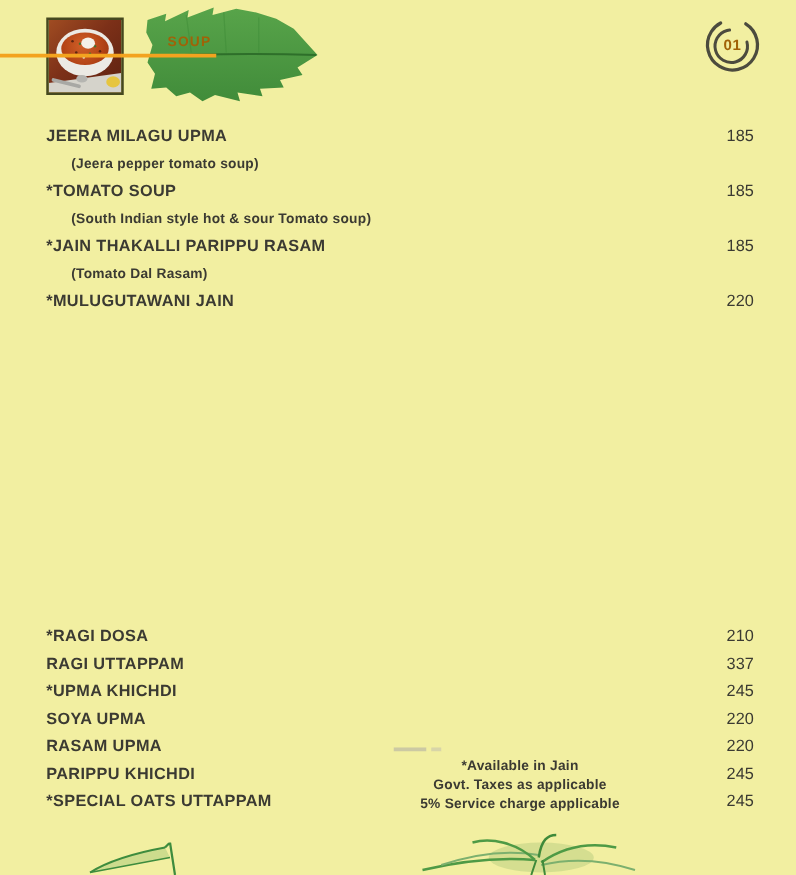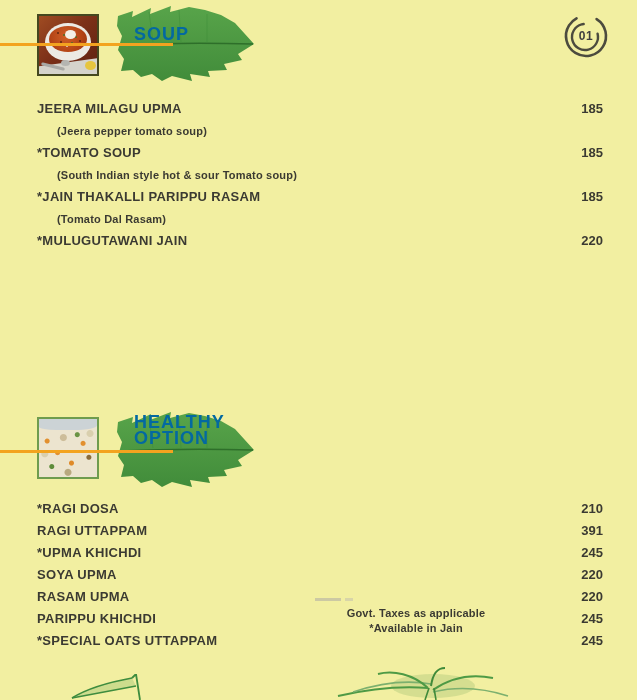--- a/index.html
+++ b/index.html
@@ -10,22 +10,22 @@
     color:#3b3a32;
     position:relative;
   }
   .page{position:absolute;inset:0;}
 
   
   .section-header{position:absolute;left:0;width:280px;height:92px;}
   .accent-line{position:absolute;left:0;width:173px;height:3px;background:#f3a31f;z-index:4;}
   .leaf-svg{position:absolute;left:115px;top:0;z-index:2;}
   .leaf-title{
-    position:absolute;left:134px;z-index:5;color:#0369a1;
-    font-weight:bold;font-size:18px;letter-spacing:1px;line-height:16px;width:84px;
+    position:absolute;left:134px;z-index:5;color:#a16207;
+    font-weight:bold;font-size:11px;letter-spacing:1px;line-height:16px;width:84px;
   }
   
   .photo{position:absolute;left:37px;width:58px;height:58px;z-index:3;overflow:hidden;}
   .photo-soup{border:2px solid #45481f;background:linear-gradient(135deg,#a04c22 0%,#7c3018 45%,#5c2110 100%);}
   .bowl{position:absolute;left:6px;top:7px;width:46px;height:38px;border-radius:50%;background:#eceae4;}
   .soup-liquid{position:absolute;left:10px;top:10px;width:38px;height:26px;border-radius:50%;
     background:radial-gradient(circle at 45% 40%,#d06028 0%,#b44416 60%,#96340f 100%);}
   .soup-liquid::after{content:"";position:absolute;left:8px;top:6px;width:2px;height:2px;border-radius:50%;
     background:#5e2410;
     box-shadow:6px 2px 0 #46702a, 12px -1px 0 #5e2410, 18px 4px 0 #46702a, 3px 9px 0 #5e2410,
@@ -50,28 +50,28 @@
       radial-gradient(circle at 86% 66%,#8a6b3a 0 2px,transparent 3px),
       radial-gradient(circle at 42% 32%,#cdbd9a 0 3px,transparent 4px),
       radial-gradient(circle at 50% 92%,#b9a97f 0 3px,transparent 4px),
       radial-gradient(circle at 10% 60%,#d9cfae 0 3px,transparent 4px),
       radial-gradient(circle at 88% 25%,#d9cfae 0 3px,transparent 4px);}
 
   
   .page-badge{position:absolute;left:561px;top:11px;width:50px;height:50px;z-index:5;}
   .page-badge .num{
     position:absolute;left:0;top:0;width:50px;height:50px;display:flex;align-items:center;justify-content:center;
-    font-size:12px;font-weight:bold;color:#404040;letter-spacing:0.5px;
+    font-size:12px;font-weight:bold;color:#a16207;letter-spacing:0.5px;
   }
 
   
   .menu-list{position:absolute;left:37px;width:566px;}
   .name-row{display:flex;justify-content:space-between;align-items:baseline;line-height:16px;}
   .item-name{font-size:13px;font-weight:bold;letter-spacing:0.3px;}
-  .item-price{font-size:13px;font-weight:bold;}
+  .item-price{font-size:13px;font-weight:normal;}
   .item-desc{font-size:11px;font-weight:bold;line-height:13px;margin-top:8px;letter-spacing:0.2px;padding-left:20px;}
   .list-0 .menu-item{margin-bottom:7px;}
   .list-1 .menu-item{margin-bottom:6px;}
 
   
   .footnote{
     position:absolute;left:318px;top:606px;width:196px;text-align:center;z-index:6;
   }
   .footnote .fn-line{font-size:11px;font-weight:bold;line-height:15px;letter-spacing:0.2px;}
   .faint-dash{position:absolute;left:315px;top:598px;width:26px;height:3px;background:#bcb9a4;opacity:0.7;}
@@ -143,53 +143,32 @@
         <div class="item-desc">(Tomato Dal Rasam)</div>
       </div>
       <div class="menu-item">
         <div class="name-row">
           <span class="item-name">*MULUGUTAWANI JAIN</span>
           <span class="item-price">220</span>
         </div>
       </div>
     </div>
 
-  <div class="section-header" style="top:405px;">
-    <svg class="leaf-svg" width="140" height="88" viewBox="0 0 140 88" style="top:3px;">
-      <defs>
-        <linearGradient id="leafgrad2" x1="0" y1="0" x2="0" y2="1">
-          <stop offset="0" stop-color="#58a44a"></stop>
-            <stop offset="1" stop-color="#418c3a"></stop>
-        </linearGradient>
-      </defs>
-      <path d="M3,14 L18,9 L17,15 L36,6 L35,12 L56,4 L55,10 L74,5 L90,8 L106,13 L120,21 L139,42
-               L123,52 L127,58 L109,62 L112,68 L93,69 L95,75 L75,72 L77,79 L57,74 L47,79 L37,72
-               L26,75 L18,68 L6,69 L9,57 L3,48 L7,34 L2,24 Z" fill="url(#leafgrad2)"></path>
-      <path d="M4,43 C50,41 100,41 138,42" stroke="#2e6f2a" stroke-width="1.6" fill="none"></path>
-      <path d="M34,10 L38,40 M64,8 L66,40 M92,12 L92,40" stroke="#3c8a36" stroke-width="1" fill="none" opacity="0.45"></path>
-    </svg>
-    <div class="photo photo-upma" style="top:12px;">
-      <div class="upma-texture"></div>
-      <div class="upma-sky"></div>
-    </div>
-    <div class="accent-line" style="top:45px;"></div>
-    <div class="leaf-title" style="top:9px;">HEALTHY OPTION</div>
-  </div>
 
   <div class="menu-list list-1" style="top:501px;">
       <div class="menu-item">
         <div class="name-row">
           <span class="item-name">*RAGI DOSA</span>
           <span class="item-price">210</span>
         </div>
       </div>
       <div class="menu-item">
         <div class="name-row">
           <span class="item-name">RAGI UTTAPPAM</span>
-          <span class="item-price">391</span>
+          <span class="item-price">337</span>
         </div>
       </div>
       <div class="menu-item">
         <div class="name-row">
           <span class="item-name">*UPMA KHICHDI</span>
           <span class="item-price">245</span>
         </div>
       </div>
       <div class="menu-item">
         <div class="name-row">
@@ -213,22 +192,23 @@
         <div class="name-row">
           <span class="item-name">*SPECIAL OATS UTTAPPAM</span>
           <span class="item-price">245</span>
         </div>
       </div>
     </div>
 
   <div class="faint-dash"></div>
   <div class="faint-dash2"></div>
   <div class="footnote">
+      <div class="fn-line">*Available in Jain</div>
       <div class="fn-line">Govt. Taxes as applicable</div>
-      <div class="fn-line">*Available in Jain</div>
+      <div class="fn-line">5% Service charge applicable</div>
     </div>
 
   <svg class="sketch" style="left:70px;top:674px;" width="82" height="26" viewBox="0 0 82 26">
     <path d="M2,24 C18,14 40,8 62,4 L66,12 C44,16 24,20 2,24 Z" fill="rgba(120,175,95,0.3)" stroke="none"></path>
     <path d="M2,24 C18,14 40,8 62,4" stroke="#3e8c3e" stroke-width="1.6" fill="none"></path>
     <path d="M2,24 C24,20 44,16 66,12" stroke="#3e8c3e" stroke-width="1.4" fill="none"></path>
     <path d="M62,4 L66,0 L70,26" stroke="#3e8c3e" stroke-width="1.8" fill="none"></path>
   </svg>
 
   <svg class="sketch" style="left:333px;top:666px;" width="185" height="34" viewBox="0 0 185 34">

